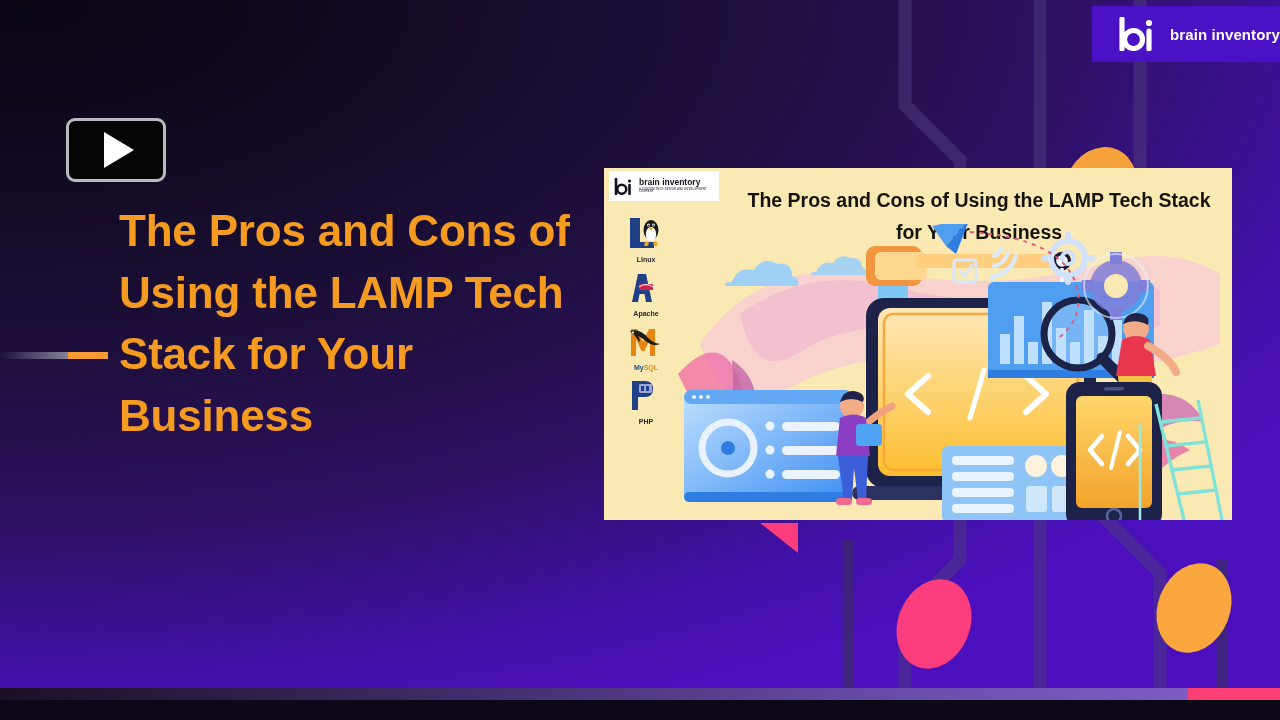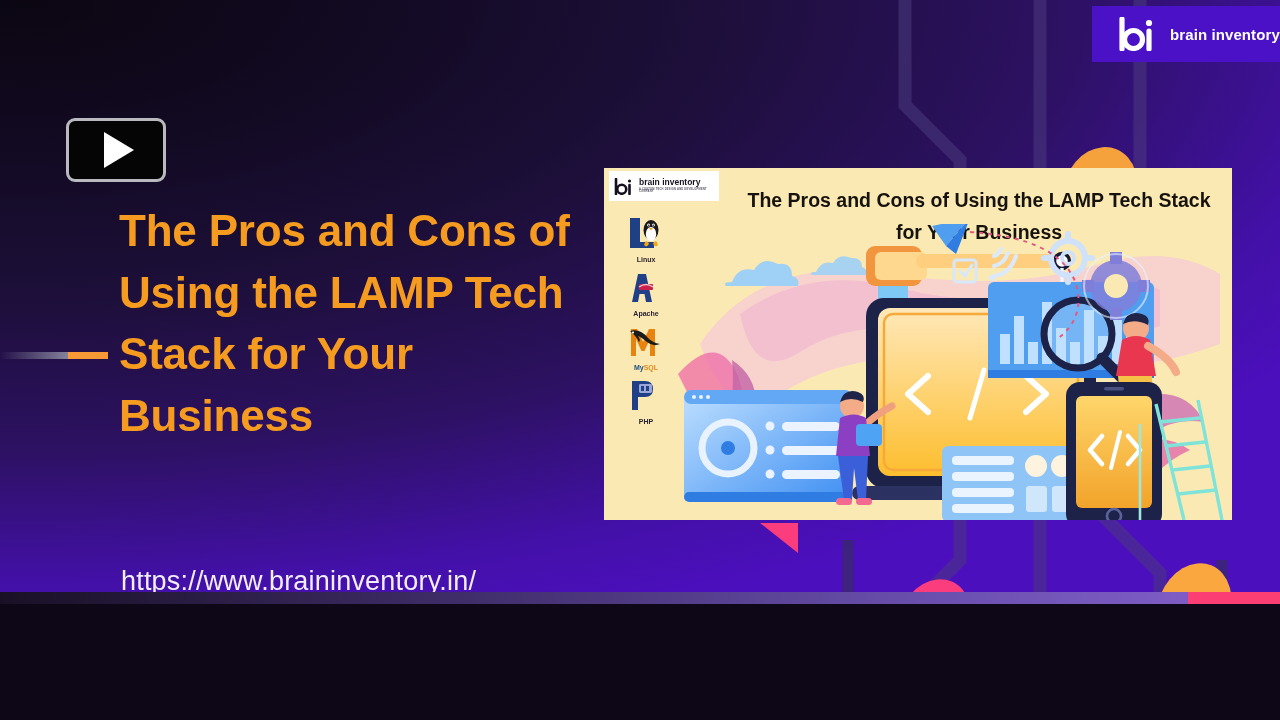--- a/index.html
+++ b/index.html
@@ -6,21 +6,21 @@
   html,body { width:1280px; height:720px; overflow:hidden; }
   body {
     font-family:"Liberation Sans", sans-serif;
     background:#0d0718;
     position:relative;
   }
 
   
   #slide {
     position:absolute; inset:0;
-    width:1280px; height:604px;
+    width:1280px; height:700px;
     overflow:hidden;
     background:
       radial-gradient(120% 110% at 2% 0%, #0b0612 0%, #120a22 22%, #1d0f3a 45%, #2d1163 68%, #4310a8 88%, #4c0fbe 100%);
   }
   #bg-circuit { position:absolute; inset:0; width:1280px; height:720px; }
 
   .deco-ellipse { position:absolute; border-radius:50%; }
   #ellipse-orange-top  { width:72px;  height:88px;  left:1064px; top:146px;  background:#f5a23c; transform:rotate(22deg); }
   #ellipse-pink-bottom { width:72px;  height:92px;  left:898px;  top:578px;  background:#fb3c7d; transform:rotate(22deg); }
   #ellipse-orange-bottom{width:72px;  height:92px;  left:1158px; top:562px;  background:#f9a73e; transform:rotate(22deg); }
@@ -141,21 +141,20 @@
     <span class="tri"></span>
   </div>
 
   <div id="accent-rule">
     <span class="fade"></span>
     <span class="dash"></span>
   </div>
 
   <div id="headline">The Pros and Cons of Using the LAMP Tech Stack for Your Business</div>
 
-  <div id="page-url">https://www.braininventory.in/</div>
 
   <div id="thumbnail-card">
 
     <div id="thumb-logo">
       <span class="bi-mark-sm">
         <svg viewBox="0 0 40 34" width="20" height="17" aria-hidden="true">
           <path d="M4 2 L4 32" stroke="#14101d" stroke-width="5.2" stroke-linecap="round" fill="none"></path>
           <circle cx="15.5" cy="22.5" r="9" fill="none" stroke="#14101d" stroke-width="5.2"></circle>
           <path d="M31 14 L31 32" stroke="#14101d" stroke-width="5.2" stroke-linecap="round" fill="none"></path>
           <circle cx="31" cy="6" r="3.1" fill="#14101d"></circle>

